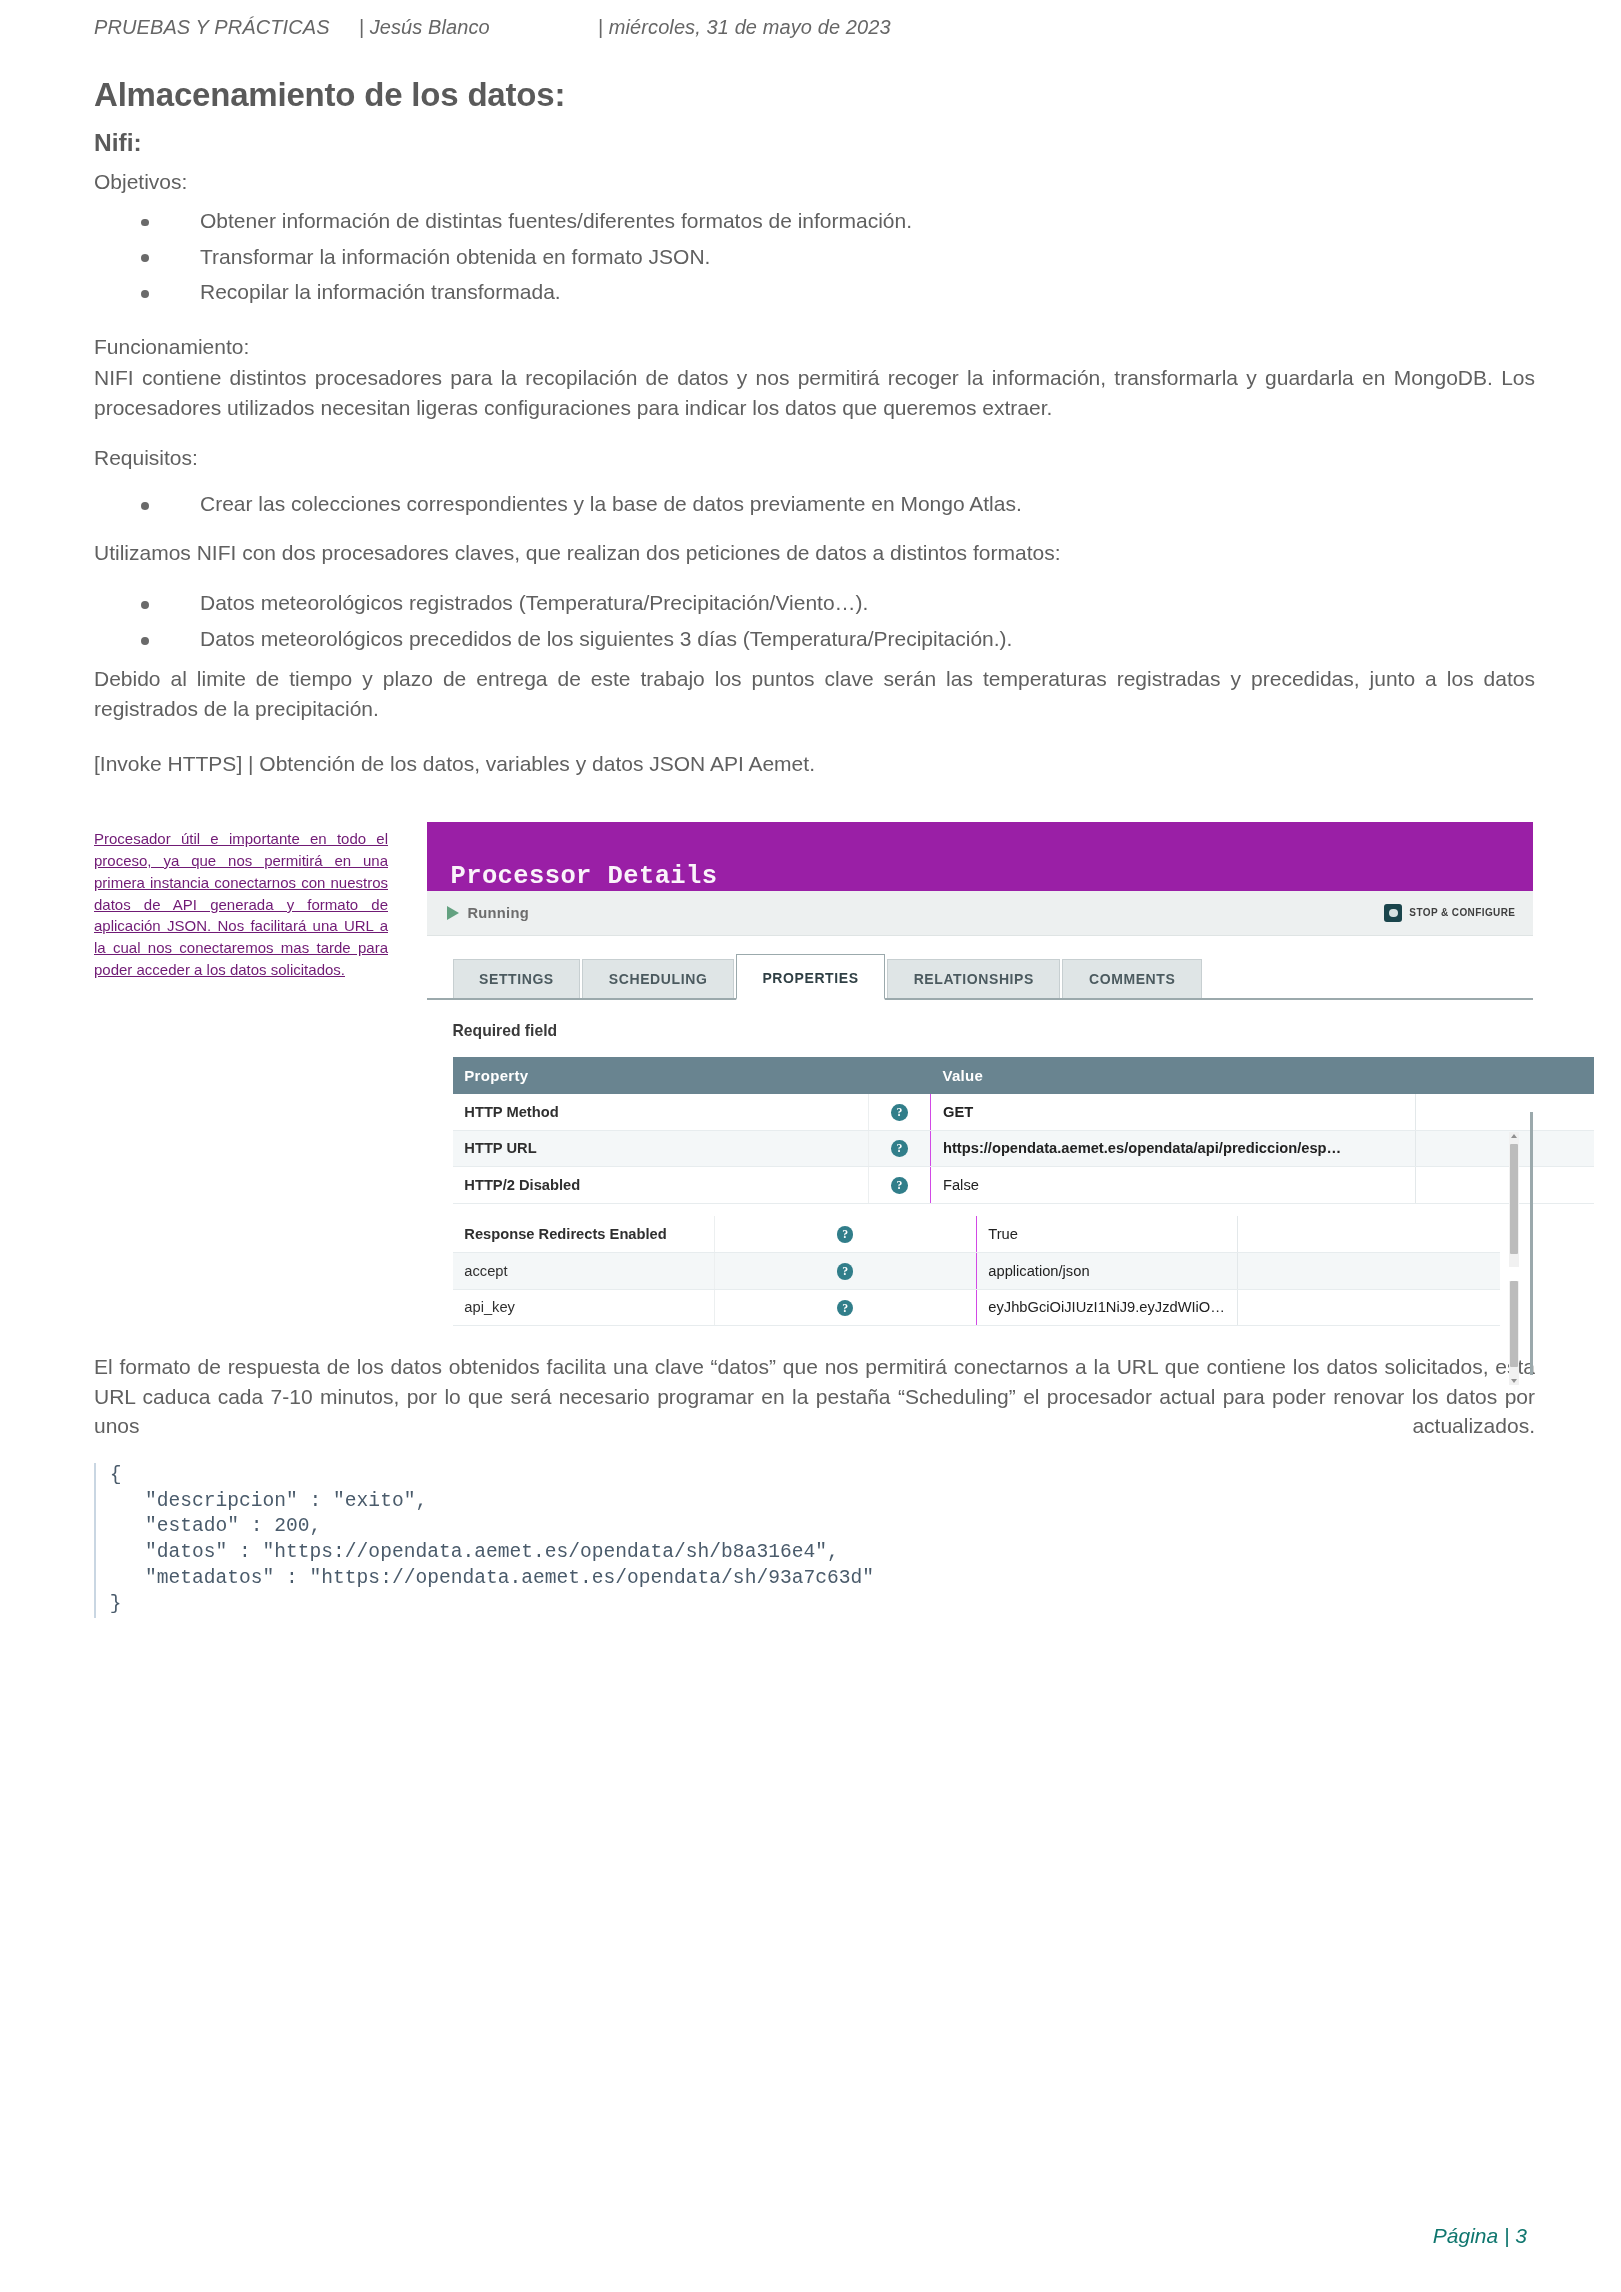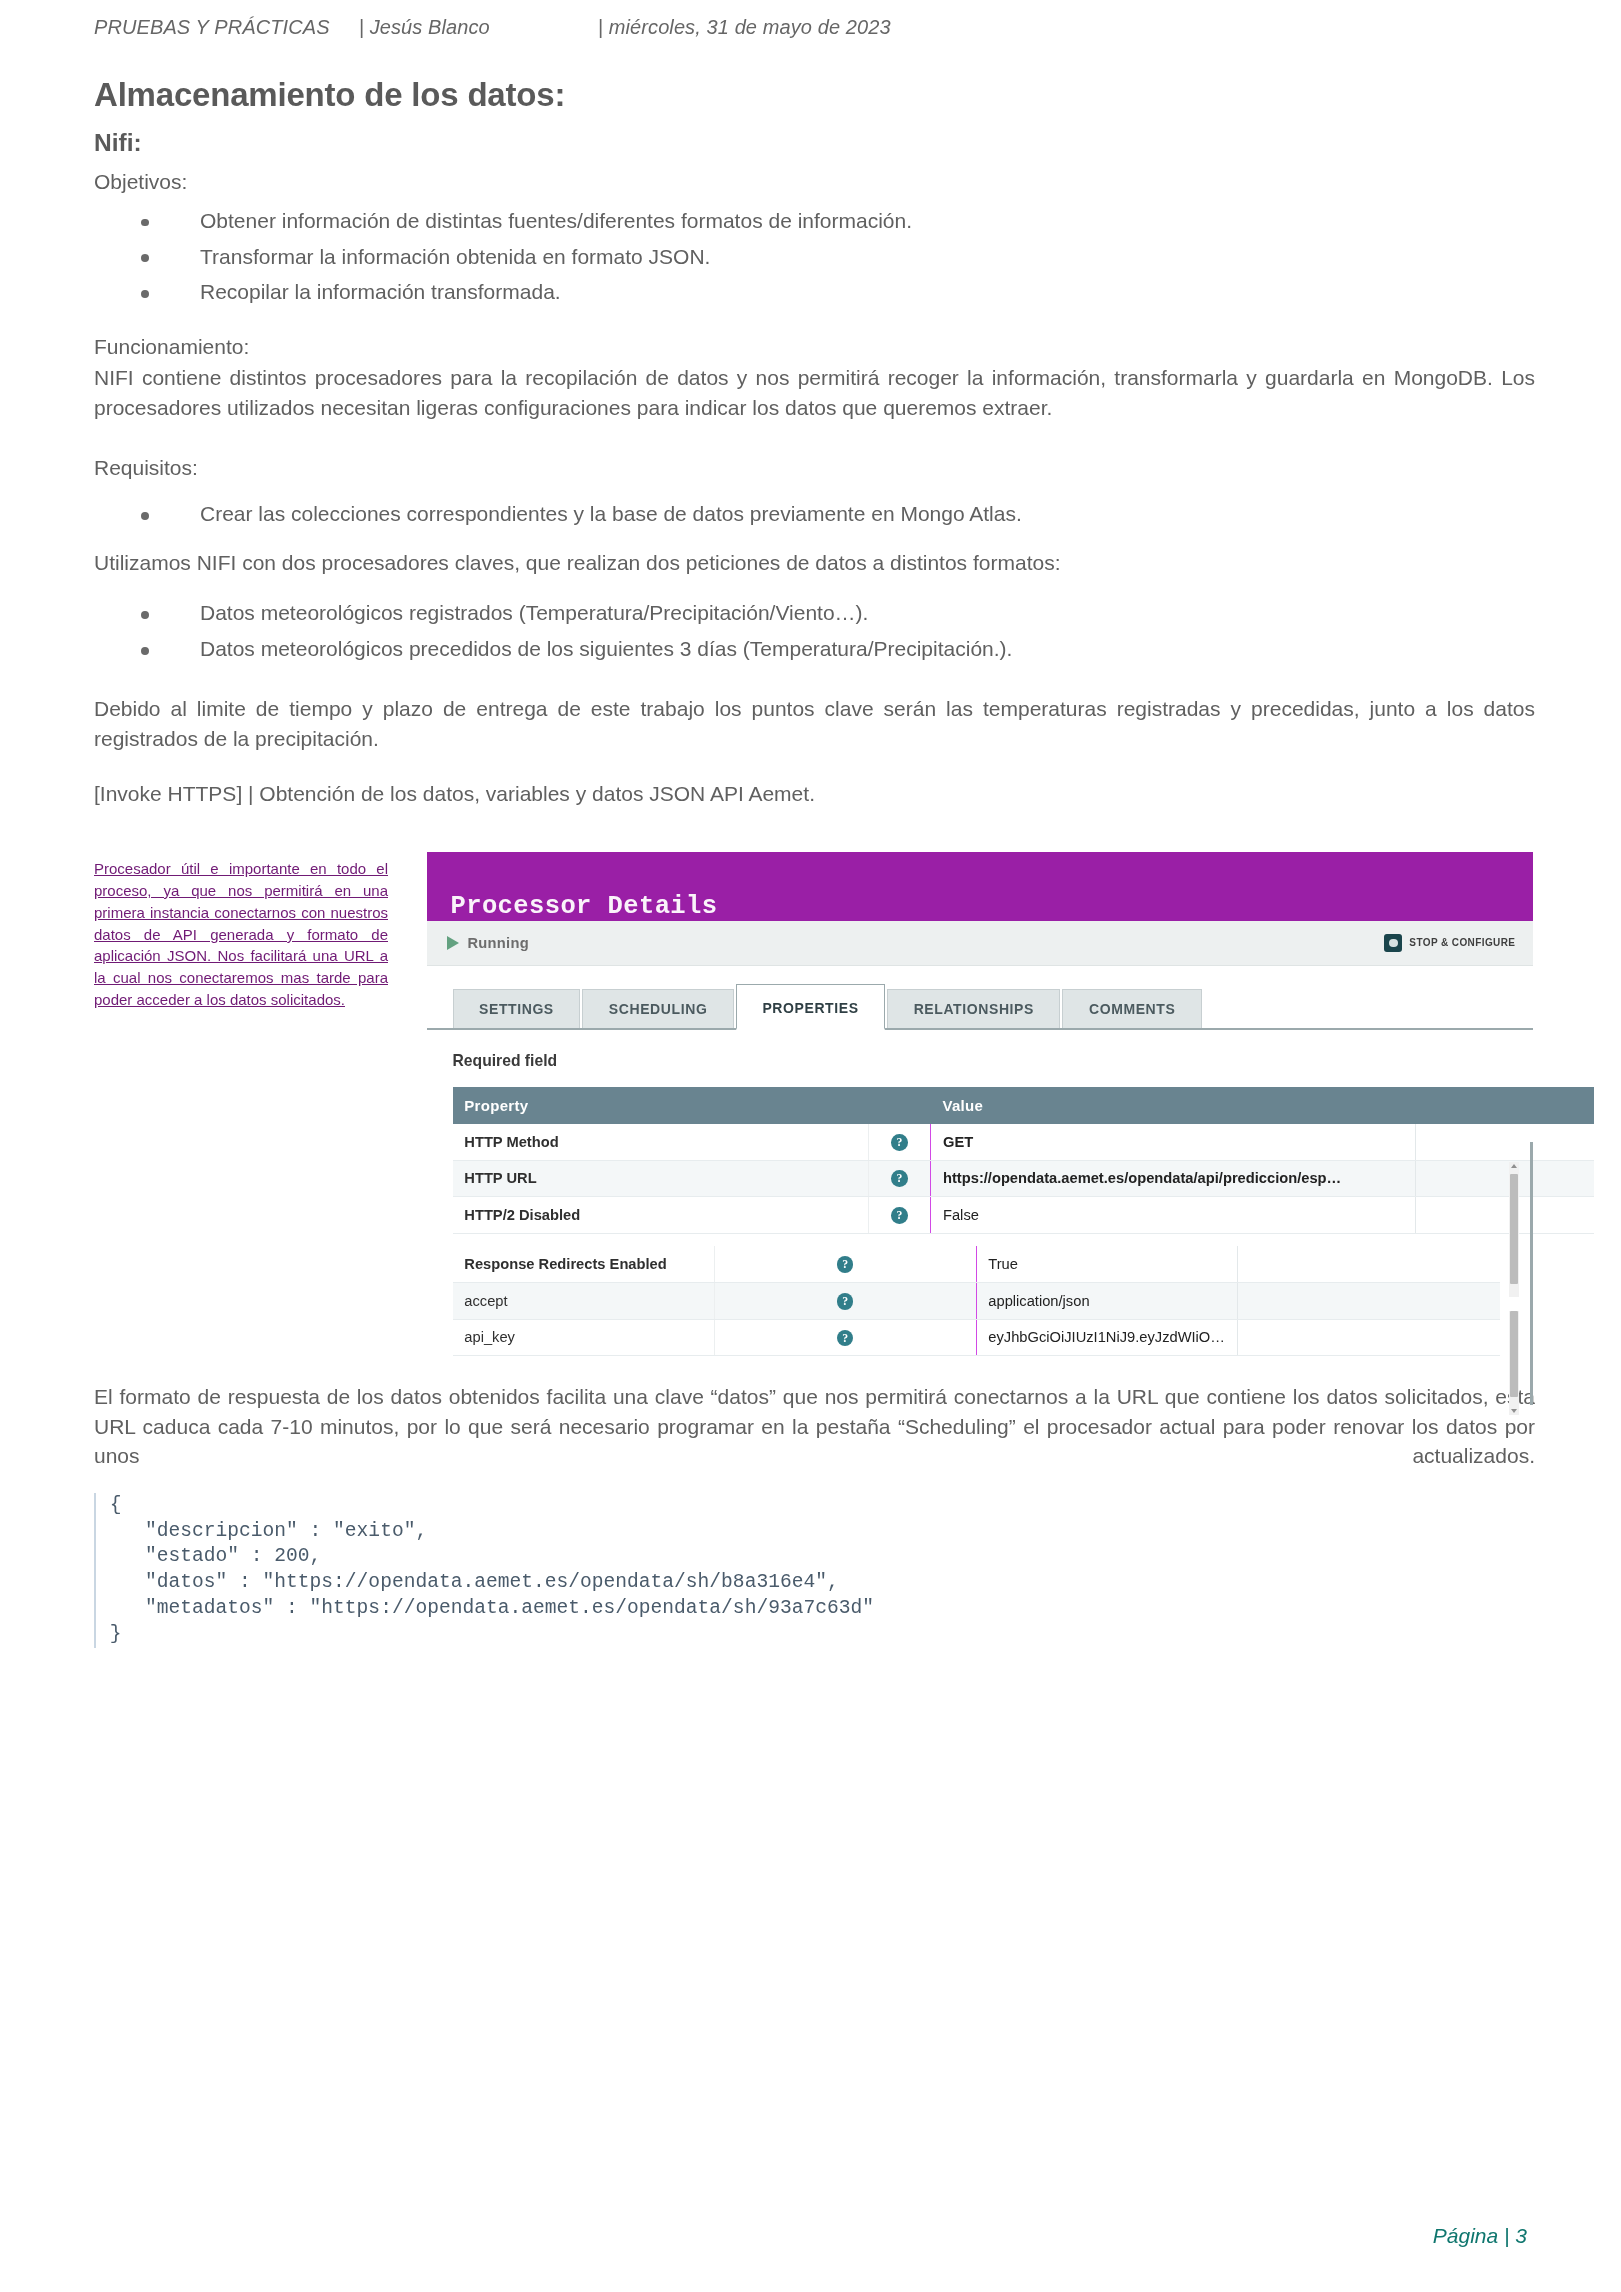--- a/index.html
+++ b/index.html
@@ -348,32 +348,32 @@
     <p class="para tight">Objetivos:</p>
     <ul class="bullets">
       <li>Obtener información de distintas fuentes/diferentes formatos de información.</li>
       <li>Transformar la información obtenida en formato JSON.</li>
       <li>Recopilar la información transformada.</li>
     </ul>
 
     <p class="para" style="margin-top:25.5px">Funcionamiento:</p>
     <p class="para justify" style="margin-top:2px">NIFI contiene distintos procesadores para la recopilación de datos y nos permitirá recoger la información, transformarla y guardarla en MongoDB. Los procesadores utilizados necesitan ligeras configuraciones para indicar los datos que queremos extraer.</p>
 
-    <p class="para" style="margin-top:30px">Requisitos:</p>
+    <p class="para" style="margin-top:20px">Requisitos:</p>
     <ul class="bullets" style="margin-top:17.6px">
       <li>Crear las colecciones correspondientes y la base de datos previamente en Mongo Atlas.</li>
     </ul>
 
     <p class="para" style="margin-top:19.6px">Utilizamos NIFI con dos procesadores claves, que realizan dos peticiones de datos a distintos formatos:</p>
     <ul class="bullets" style="margin-top:21.6px">
       <li>Datos meteorológicos registrados (Temperatura/Precipitación/Viento…).</li>
       <li>Datos meteorológicos precedidos de los siguientes 3 días (Temperatura/Precipitación.).</li>
     </ul>
 
-    <p class="para justify" style="margin-top:31px">Debido al limite de tiempo y plazo de entrega de este trabajo los puntos clave serán las temperaturas registradas y precedidas, junto a los datos registrados de la precipitación.</p>
+    <p class="para justify" style="margin-top:11px">Debido al limite de tiempo y plazo de entrega de este trabajo los puntos clave serán las temperaturas registradas y precedidas, junto a los datos registrados de la precipitación.</p>
 
     <p class="para" style="margin-top:25.5px">[Invoke HTTPS] | Obtención de los datos, variables y datos JSON API Aemet.</p>
 
     <div class="split">
 
       <div class="col-text">Procesador útil e importante en todo el proceso, ya que nos permitirá en una primera instancia conectarnos con nuestros datos de API generada y formato de aplicación JSON. Nos facilitará una URL a la cual nos conectaremos mas tarde para poder acceder a los datos solicitados.</div>
 
       <div class="col-img">
         <div class="nifi">
 

